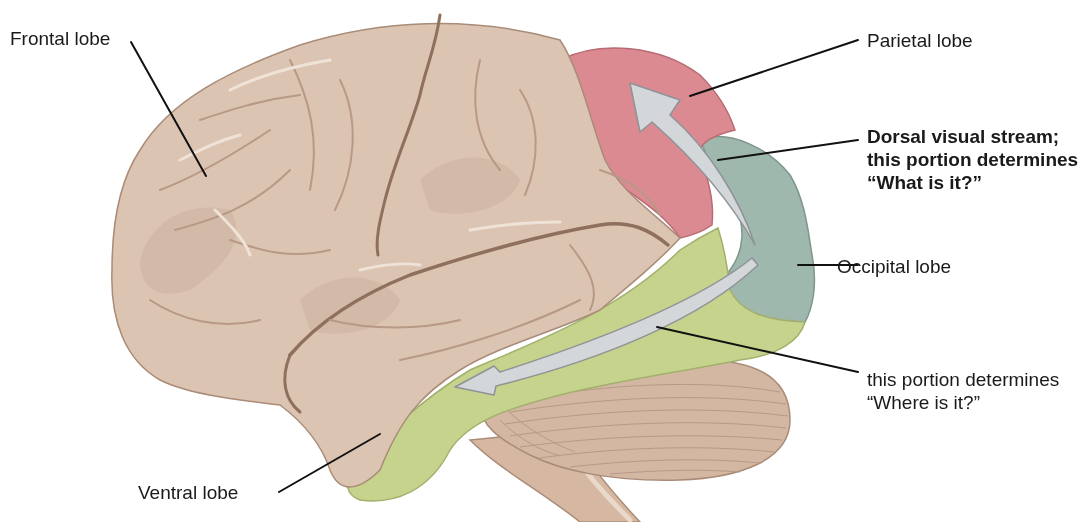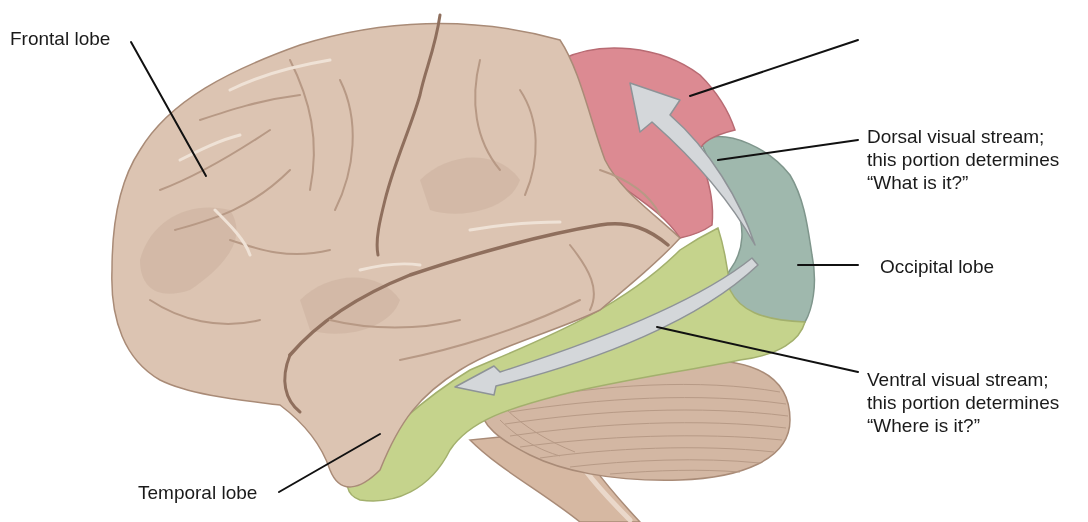--- a/index.html
+++ b/index.html
@@ -105,29 +105,29 @@
       <line x1="858" y1="40" x2="690" y2="96"></line>
       <line x1="858" y1="140" x2="718" y2="160"></line>
       <line x1="858" y1="265" x2="798" y2="265"></line>
       <line x1="858" y1="372" x2="657" y2="327"></line>
       <line x1="279" y1="492" x2="380" y2="434"></line>
     </g>
   </svg>
 
   <div class="label" style="left:10px; top:27px;">Frontal lobe</div>
 
+  <div class="label" style="left:867px; top:29px;">Parietal lobe</div>
 
-  <div class="label" style="left:867px; top:125px;">
+  <div class="label" style="left:867px; top:125px;font-weight:bold;">
     <span class="line">Dorsal visual stream;</span>
     <span class="line">this portion determines</span>
     <span class="line">“What is it?”</span>
   </div>
 
-  <div class="label" style="left:880px; top:255px;">Occipital lobe</div>
+  <div class="label" style="left:837px; top:255px;">Occipital lobe</div>
 
   <div class="label" style="left:867px; top:368px;">
-    <span class="line">Ventral visual stream;</span>
     <span class="line">this portion determines</span>
     <span class="line">“Where is it?”</span>
   </div>
 
-  <div class="label" style="left:138px; top:481px;">Temporal lobe</div>
+  <div class="label" style="left:138px; top:481px;">Ventral lobe</div>
 </div>
 
 </body></html>

